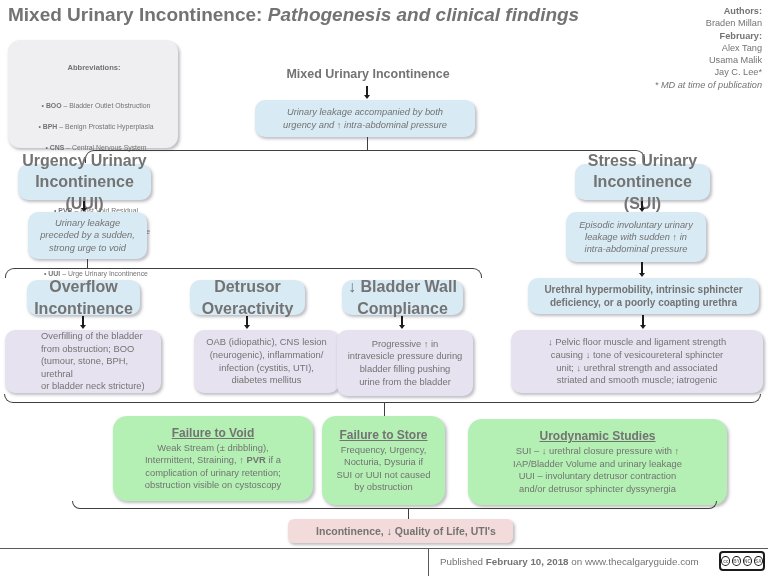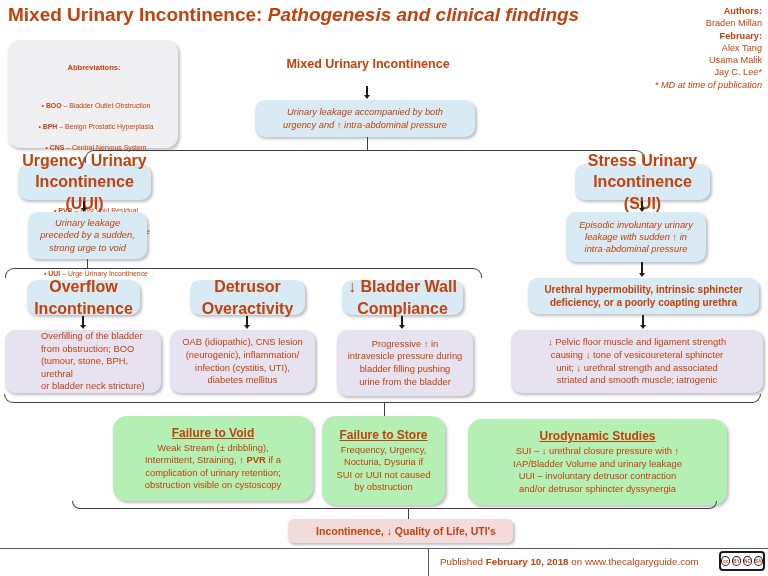--- a/index.html
+++ b/index.html
@@ -1,17 +1,17 @@
 <!DOCTYPE html>
 <html><head>
 <meta charset="utf-8">
 <style>
   html,body{margin:0;padding:0;background:#fff;}
   .canvas{position:relative;width:768px;height:576px;background:#fff;overflow:hidden;
-          font-family:"Liberation Sans",sans-serif;color:#c2410c;border-radius:8px;}
+          font-family:"Liberation Sans",sans-serif;color:#737373;border-radius:8px;}
 
   
   .box{position:absolute;border-radius:10px;box-shadow:1.5px 2px 3px rgba(110,110,125,.45);
        display:flex;flex-direction:column;align-items:center;justify-content:center;
        text-align:center;white-space:pre-line;box-sizing:border-box;}
   .blue{background:#d8eaf3;}
   .purple{background:#e7e2ef;}
   .green{background:#b4f0b4;border-radius:14px;}
   .pink{background:#f4dbdb;border-radius:6px;padding-left:11px;}
   .gray{background:#efeff1;}
@@ -85,21 +85,21 @@
       <li><b>CNS</b><span class="def">Central Nervous System</span></li>
       <li><b>IAP</b><span class="def">Intra-abdominal pressure</span></li>
       <li><b>OAB</b><span class="def">Over-Active Bladder</span></li>
       <li><b>PVR</b><span class="def">Post Void Residual</span></li>
       <li><b>SUI</b><span class="def">Stress Urinary Incontinence</span></li>
       <li><b>UTI</b><span class="def">Urinary Tract Infection</span></li>
       <li><b>UUI</b><span class="def">Urge Urinary Incontinence</span></li>
     </ul>
   </div>
 
-  <div style="position:absolute;left:240px;top:57px;width:256px;text-align:center;font-weight:bold;font-size:12.5px;">Mixed Urinary Incontinence</div>
+  <div style="position:absolute;left:240px;top:67px;width:256px;text-align:center;font-weight:bold;font-size:12.5px;">Mixed Urinary Incontinence</div>
   <div class="arrow" style="left:363px;top:86px;height:13px;">
       <div class="shaft"></div>
       <div class="tip"></div>
     </div>
   <div class="box blue ital" style="left:255px;top:100px;width:220px;height:37px;">Urinary leakage accompanied by both
 urgency and ↑ intra-abdominal pressure</div>
 
   <div class="stem" style="left:367px;top:137px;height:13px;"></div>
   <div class="brk-down" style="left:85px;top:150px;width:560px;height:13px;"></div>
 
@@ -154,21 +154,21 @@
     </div>
   <div class="arrow" style="left:639px;top:315px;height:14px;">
       <div class="shaft"></div>
       <div class="tip"></div>
     </div>
 
   <div class="box purple body-txt left-align" style="left:5px;top:330px;width:156px;height:63px;padding-left:36px;">Overfilling of the bladder
 from obstruction; BOO
 (tumour, stone, BPH, urethral
 or bladder neck stricture)</div>
-  <div class="box purple body-txt" style="left:170px;top:330px;width:145px;height:63px;">OAB (idiopathic), CNS lesion
+  <div class="box purple body-txt" style="left:194px;top:330px;width:145px;height:63px;">OAB (idiopathic), CNS lesion
 (neurogenic), inflammation/
 infection (cystitis, UTI),
 diabetes mellitus</div>
   <div class="box purple body-txt" style="left:337px;top:330px;width:136px;height:66px;">Progressive ↑ in
 intravesicle pressure during
 bladder filling pushing
 urine from the bladder</div>
   <div class="box purple body-txt" style="left:511px;top:330px;width:252px;height:63px;">↓ Pelvic floor muscle and ligament strength
 causing ↓ tone of vesicoureteral sphincter
 unit; ↓ urethral strength and associated

